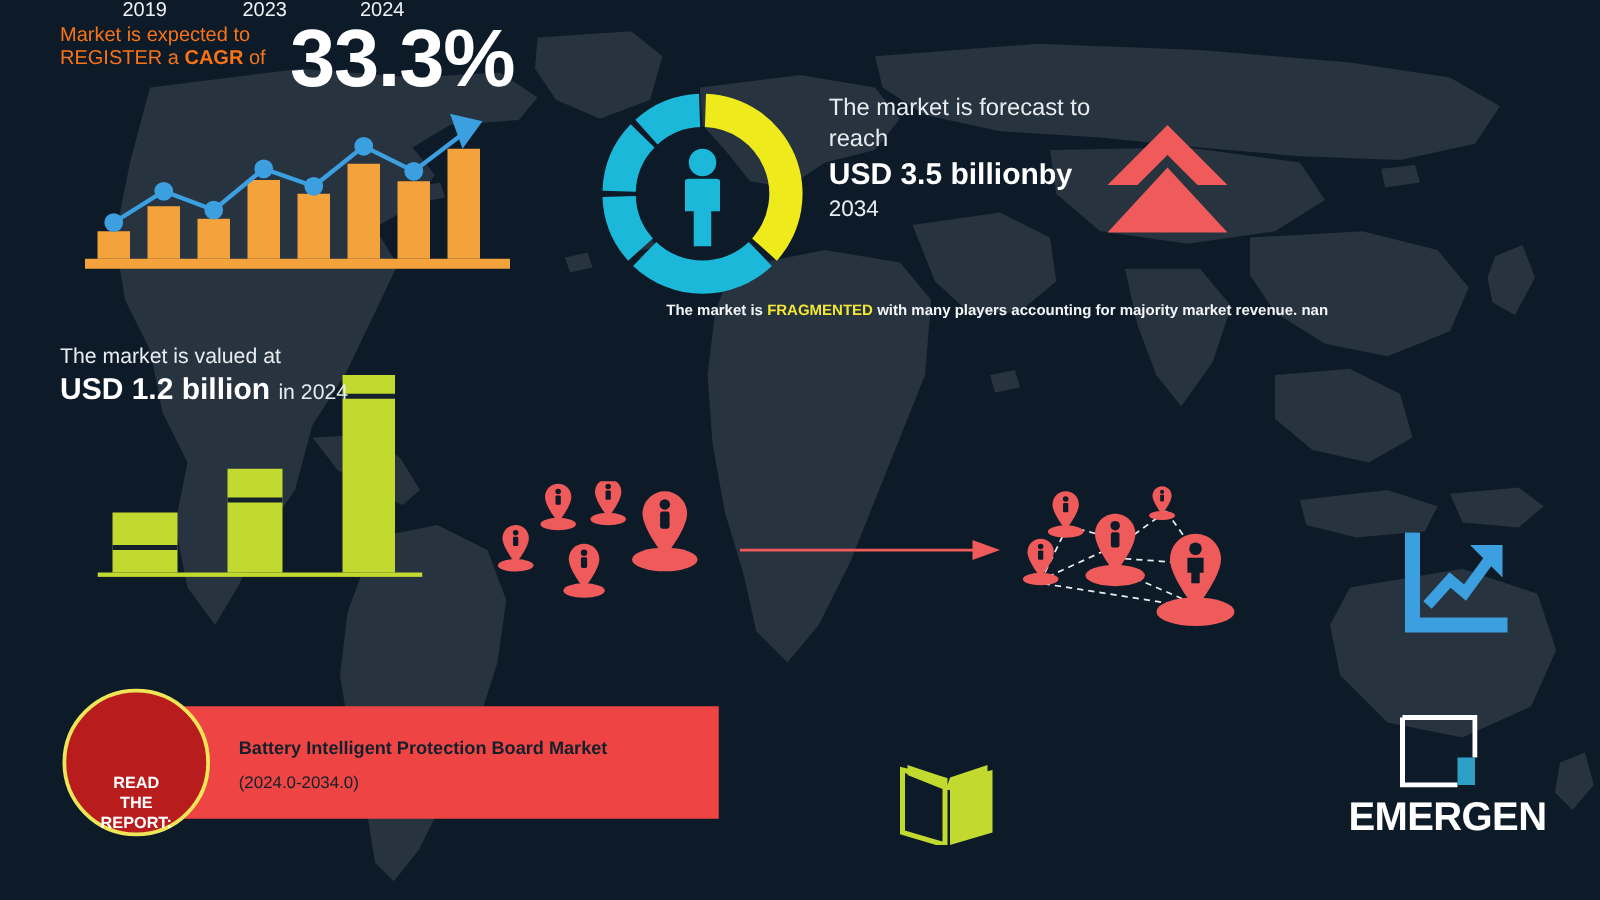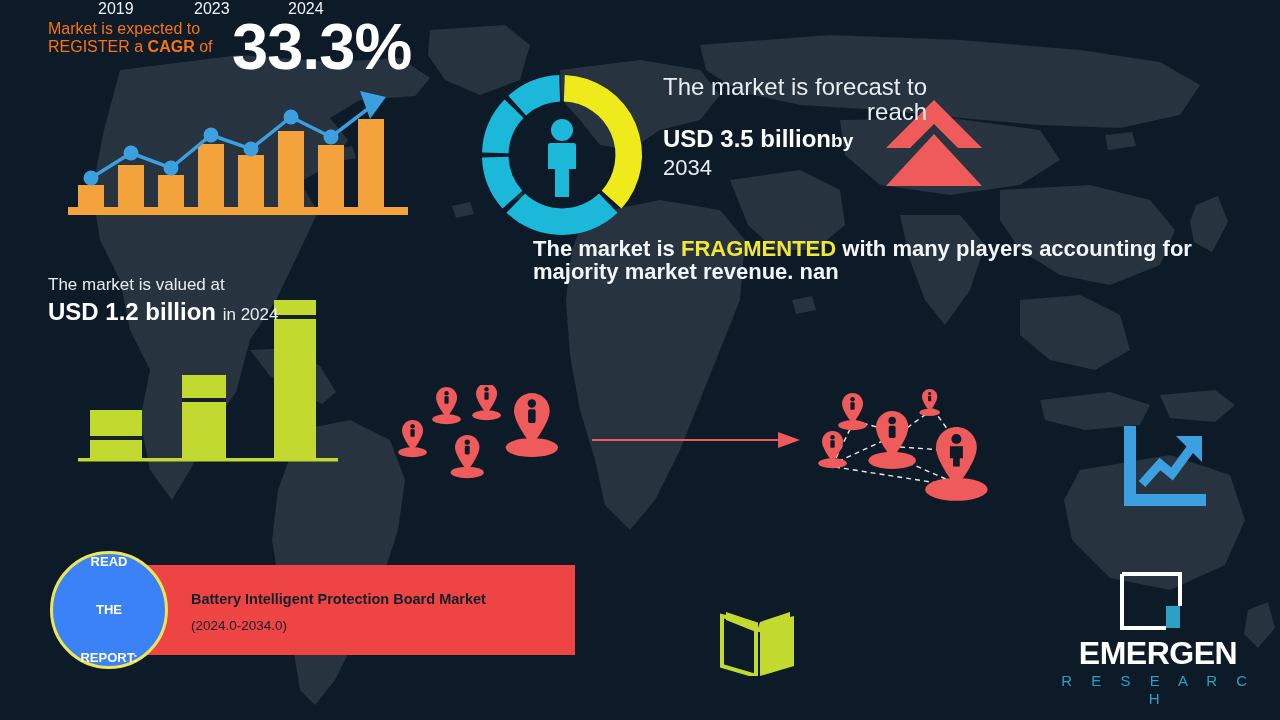--- a/index.html
+++ b/index.html
@@ -22,28 +22,28 @@
 
   
   #cagr-block { left:48px; top:20px; }
   #cagr-value {
     position:absolute; left:232px; top:14px; z-index:6;
     font-size:65px; font-weight:700; color:#ffffff; letter-spacing:-1px; line-height:1;
   }
 
   
   #forecast-block { left:663px; top:74px; }
-  #forecast-l1, #forecast-l2 { font-size:24px; line-height:25px; color:#e7ecf0;text-align:right; }
+  #forecast-l1, #forecast-l2 { font-size:19px; line-height:25px; color:#e7ecf0; }
   #forecast-value { font-size:24px; font-weight:700; color:#ffffff; line-height:30px; }
-  #forecast-value .by { font-size:19px; font-weight:700; }
-  #forecast-year { font-size:22px; color:#e7ecf0; line-height:24px; }
+  #forecast-value .by { font-size:23px; font-weight:700; }
+  #forecast-year { font-size:18px; color:#e7ecf0; line-height:24px; }
 
   
   #fragmented-block { left:533px; top:237px; width:690px; white-space:normal; }
-  #fragmented-block p { font-size:22px; font-weight:600; color:#f2f6f8; line-height:23px; }
+  #fragmented-block p { font-size:12px; font-weight:600; color:#f2f6f8; line-height:23px; }
   #fragmented-block .hl { color:#f2e733; font-weight:700; }
 
   
   #valued-block { left:48px; top:273px; }
   #valued-l1 { font-size:17px; color:#e7ecf0; line-height:24px; }
   #valued-l2 { font-size:24px; font-weight:700; color:#ffffff; line-height:30px; }
   #valued-l2 .sub { font-size:17px; font-weight:400; color:#e7ecf0; }
 
   
   #reports-block { left:631px; top:548px; }
@@ -79,22 +79,22 @@
     background:#ef4444; z-index:4;
   }
   #report-bar .line1 {
     position:absolute; left:70px; top:26px; font-size:14.5px; font-weight:700; color:#12202c;
   }
   #report-bar .line2 {
     position:absolute; left:70px; top:53px; font-size:13.5px; font-weight:400; color:#12202c;text-align:center;
   }
   #report-circle {
     position:absolute; left:50px; top:551px; width:118px; height:118px; border-radius:50%;
-    background:#3b82f6; border:3px solid #efe657; z-index:6;
-    display:flex; flex-direction:column; align-items:center; justify-content:space-between;
+    background:#b91c1c; border:3px solid #efe657; z-index:6;
+    display:flex; flex-direction:column; align-items:center; justify-content:flex-end;
   }
   #report-circle span { font-size:13px; font-weight:700; color:#ffffff; line-height:16px; }
 
   
   #logo { position:absolute; left:1058px; top:572px; width:200px; height:132px; z-index:6; }
   #logo-mark { position:absolute; left:62px; top:0px; width:62px; height:58px; }
   #logo-name {
     position:absolute; left:0px; top:62px; width:200px; text-align:center;
     font-size:32px; font-weight:700; color:#ffffff; letter-spacing:-0.5px; line-height:38px;
   }
@@ -399,16 +399,15 @@
     </svg>
   </div>
 
   <div id="logo">
     <svg id="logo-mark" viewBox="0 0 62 58" width="62" height="58">
       <path d="M2,2 L60,2 L60,34" fill="none" stroke="#ffffff" stroke-width="4"></path>
       <path d="M2,2 L2,56 L46,56" fill="none" stroke="#ffffff" stroke-width="4"></path>
       <path d="M46,34 L60,34 L60,56 L46,56 Z" fill="#2e9fc4"></path>
     </svg>
     <div id="logo-name">EMERGEN</div>
-    <div id="logo-sub">R E S E A R C H</div>
   </div>
 
 </div>
 
 </body></html>

